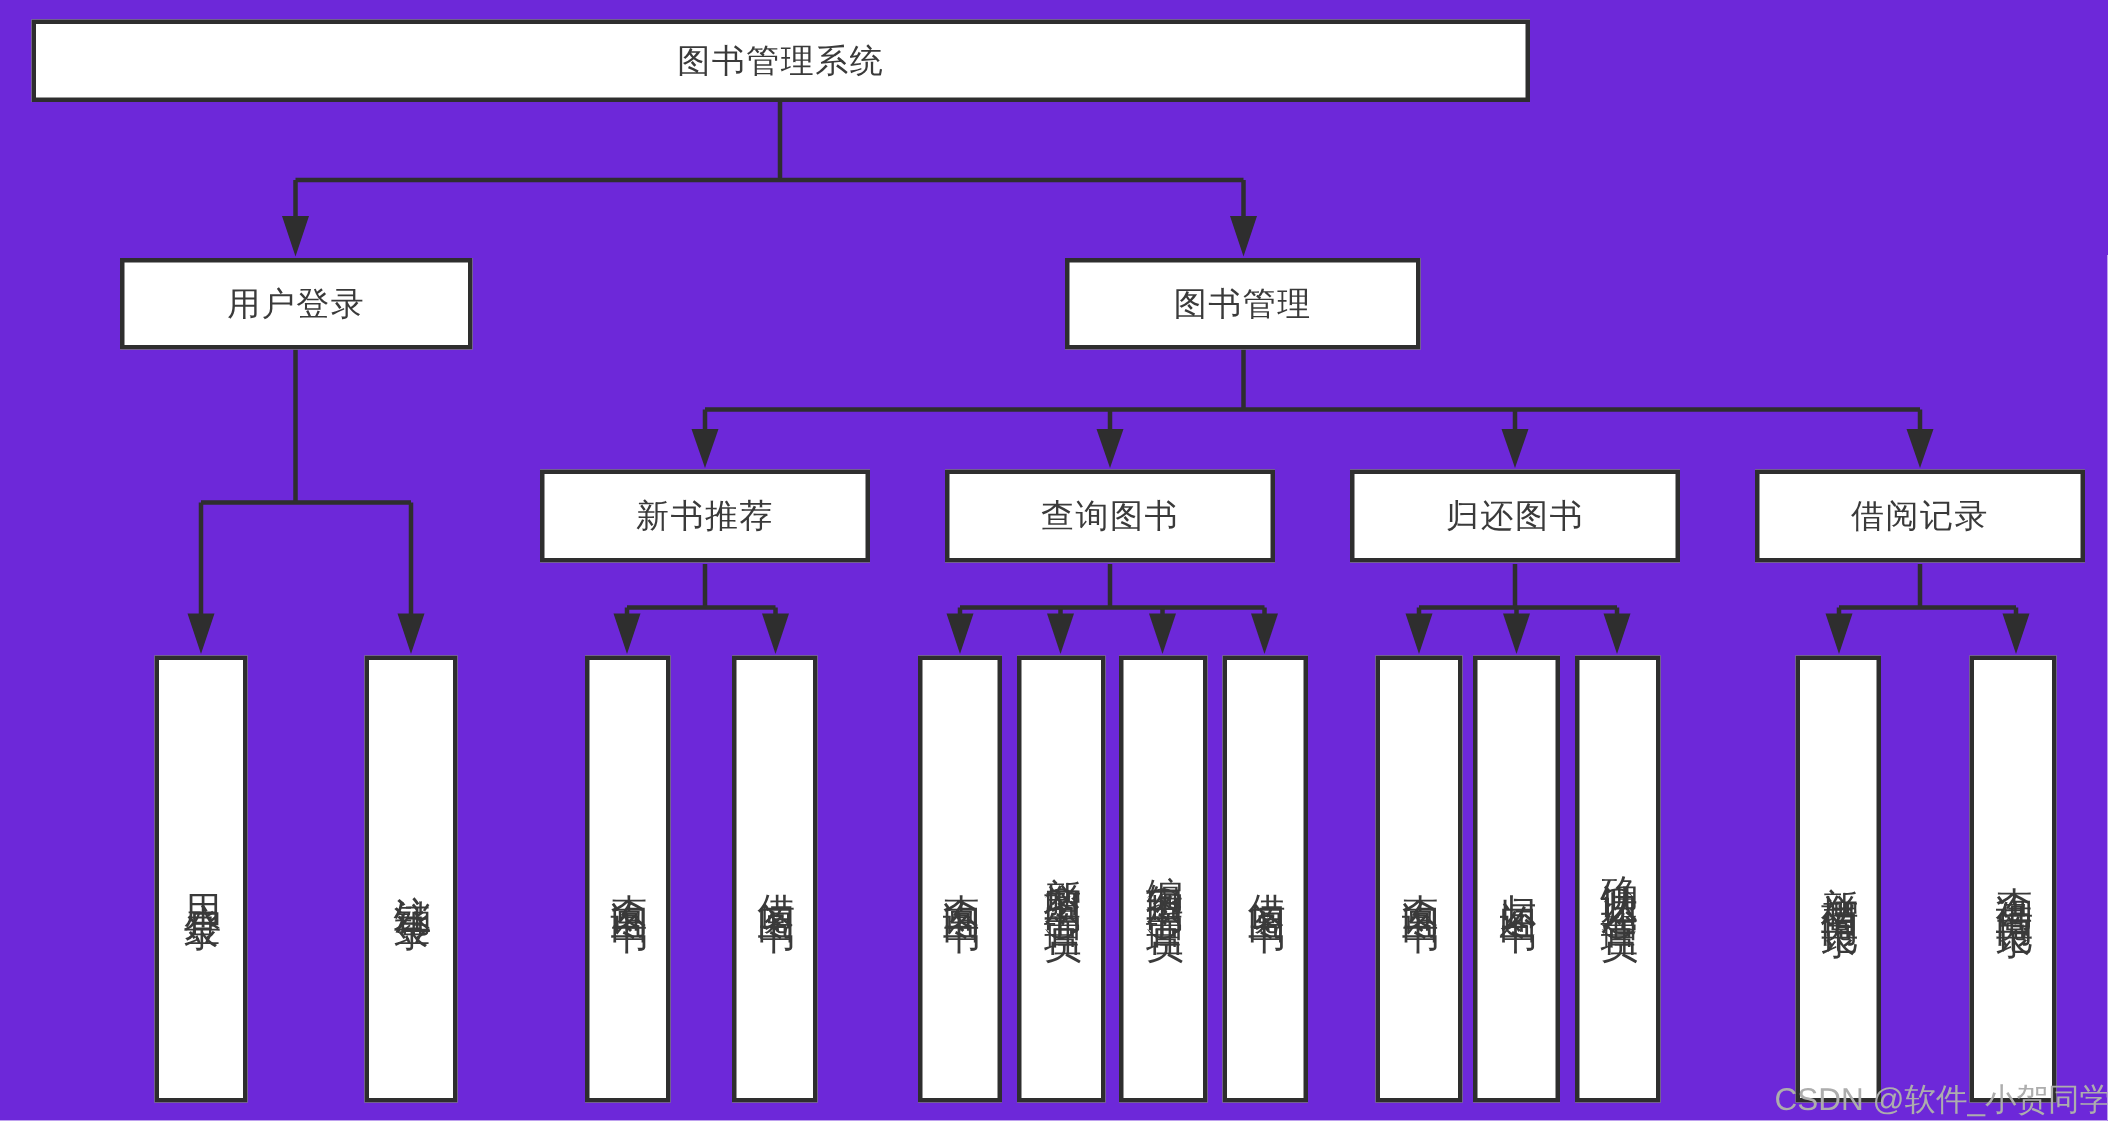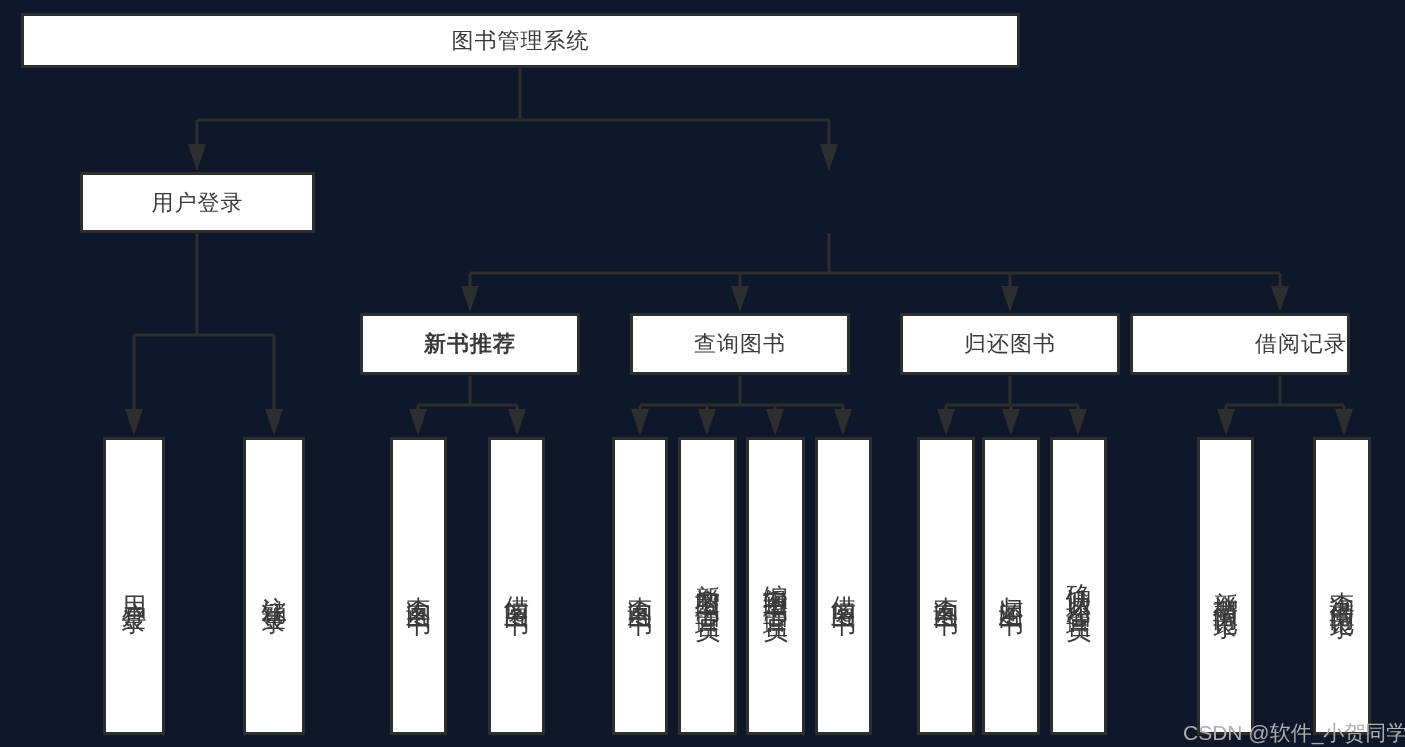--- a/index.html
+++ b/index.html
@@ -1,20 +1,20 @@
 <!DOCTYPE html>
 <html><head>
 <meta charset="utf-8">
 <style>
   html, body { margin: 0; padding: 0; background: #ffffff; }
   .stage {
     position: relative;
     width: 1405px;
     height: 747px;
-    background: #0f172a;
+    background: #6d28d9;
     font-family: "Liberation Sans", "DejaVu Sans", sans-serif;
     overflow: hidden;
   }
   .connectors {
     position: absolute;
     left: 0; top: 0;
     width: 1405px; height: 747px;
     z-index: 1;
   }
   .box {
@@ -26,24 +26,24 @@
     align-items: center;
     justify-content: center;
     color: #3a3a3a;
     z-index: 2;
   }
   .hbox { font-size: 22px; letter-spacing: 1px; }
   .root-box  { left: 21px;  top: 13px;  width: 999px; height: 55px; }
   .l2a { left: 80px;  top: 172px; width: 235px; height: 61px; }
   .l2b { left: 710px; top: 172px; width: 237px; height: 61px; }
   .l3  { top: 313px; width: 220px; height: 62px; }
-  .l3a { left: 360px; font-weight: bold; }
+  .l3a { left: 360px; }
   .l3b { left: 630px; }
   .l3c { left: 900px; }
-  .l3d { left: 1130px; justify-content: flex-end; }
+  .l3d { left: 1170px; }
   .vbox { top: 437px; height: 298px; }
   .vtext {
     writing-mode: vertical-rl;
     text-orientation: mixed;
     font-size: 25px;
     letter-spacing: 5px;
     line-height: 1;
     white-space: nowrap;
   }
   .g1a { left: 103px;  width: 62px; }
@@ -114,20 +114,23 @@
     </g>
   </svg>
 
   <div class="box hbox root-box">
     <span>图书管理系统</span>
   </div>
 
   <div class="box hbox l2a">
     <span>用户登录</span>
   </div>
+  <div class="box hbox l2b">
+    <span>图书管理</span>
+  </div>
 
   <div class="box hbox l3 l3a">
     <span>新书推荐</span>
   </div>
   <div class="box hbox l3 l3b">
     <span>查询图书</span>
   </div>
   <div class="box hbox l3 l3c">
     <span>归还图书</span>
   </div>

